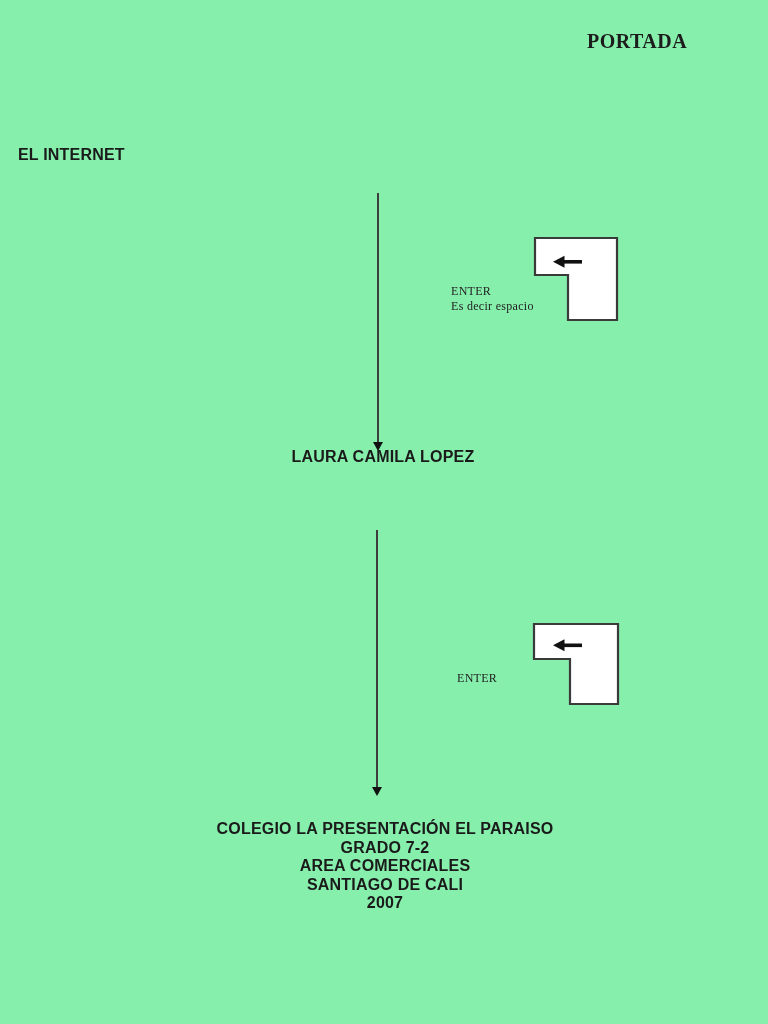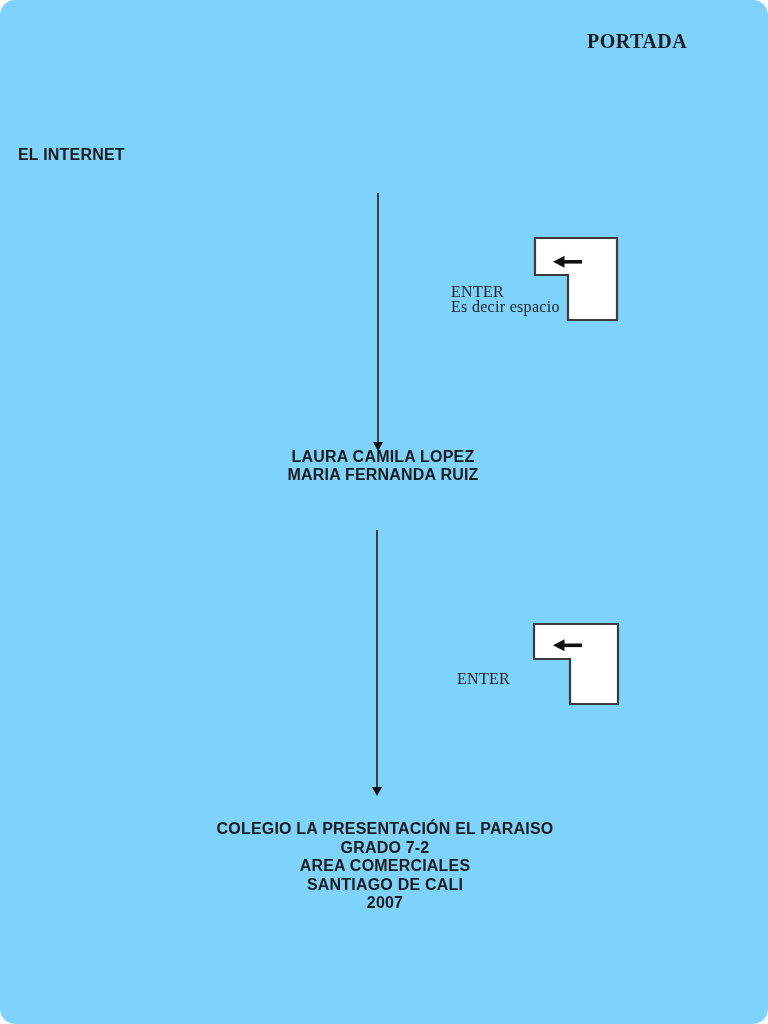--- a/index.html
+++ b/index.html
@@ -1,23 +1,22 @@
 <!DOCTYPE html>
 <html><head>
 <meta charset="utf-8">
 <style>
   html,body{margin:0;padding:0;background:#ffffff;}
   .page{
     position:relative;
     width:768px;height:1024px;
-    background:#7dd3fc;
+    background:#86efac;
     overflow:hidden;
     font-family:"Liberation Sans",sans-serif;
     color:#1a1a1a;
-    border-radius:15px;
   }
   .header-label{
     position:absolute;
     left:587px;top:30px;
     font-family:"Liberation Serif",serif;
     font-weight:bold;
     font-size:20px;
     letter-spacing:0.5px;
     color:#1c1c1c;
   }
@@ -62,21 +61,21 @@
     border-top:9px solid #111111;
   }
   .arrow1-head{left:373px;top:442px;}
   .arrow2-head{left:372px;top:787px;}
   .enter-icon{position:absolute;}
   .enter-icon1{left:533px;top:236px;}
   .enter-icon2{left:532px;top:622px;}
   .enter-note{
     position:absolute;
     font-family:"Liberation Serif",serif;
-    font-size:16px;
+    font-size:12px;
     line-height:15px;
     color:#222222;
     letter-spacing:0.3px;
     white-space:nowrap;
   }
   .enter-note1{left:451px;top:284px;}
   .enter-note2{left:457px;top:671px;}
 </style>
 </head>
 <body>
@@ -98,21 +97,20 @@
     </svg>
   </span>
 
   <div class="enter-note enter-note1">
     <div>ENTER</div>
     <div>Es decir espacio</div>
   </div>
 
   <div class="authors">
     <div>LAURA CAMILA LOPEZ</div>
-    <div>MARIA FERNANDA RUIZ</div>
   </div>
 
   <div class="v-arrow-line arrow2-line"></div>
   <div class="v-arrow-head arrow2-head"></div>
 
   <span class="enter-icon enter-icon2">
     <svg width="88" height="84" viewBox="0 0 88 84">
       <polygon points="2,2 86,2 86,82 38,82 38,37 2,37" fill="#ffffff" stroke="#3a3a3a" stroke-width="2.2" stroke-linejoin="miter"></polygon>
       <rect x="30" y="21.5" width="20" height="3.6" fill="#111111"></rect>
       <polygon points="21,23.3 32.5,17.3 32.5,29.3" fill="#111111"></polygon>

